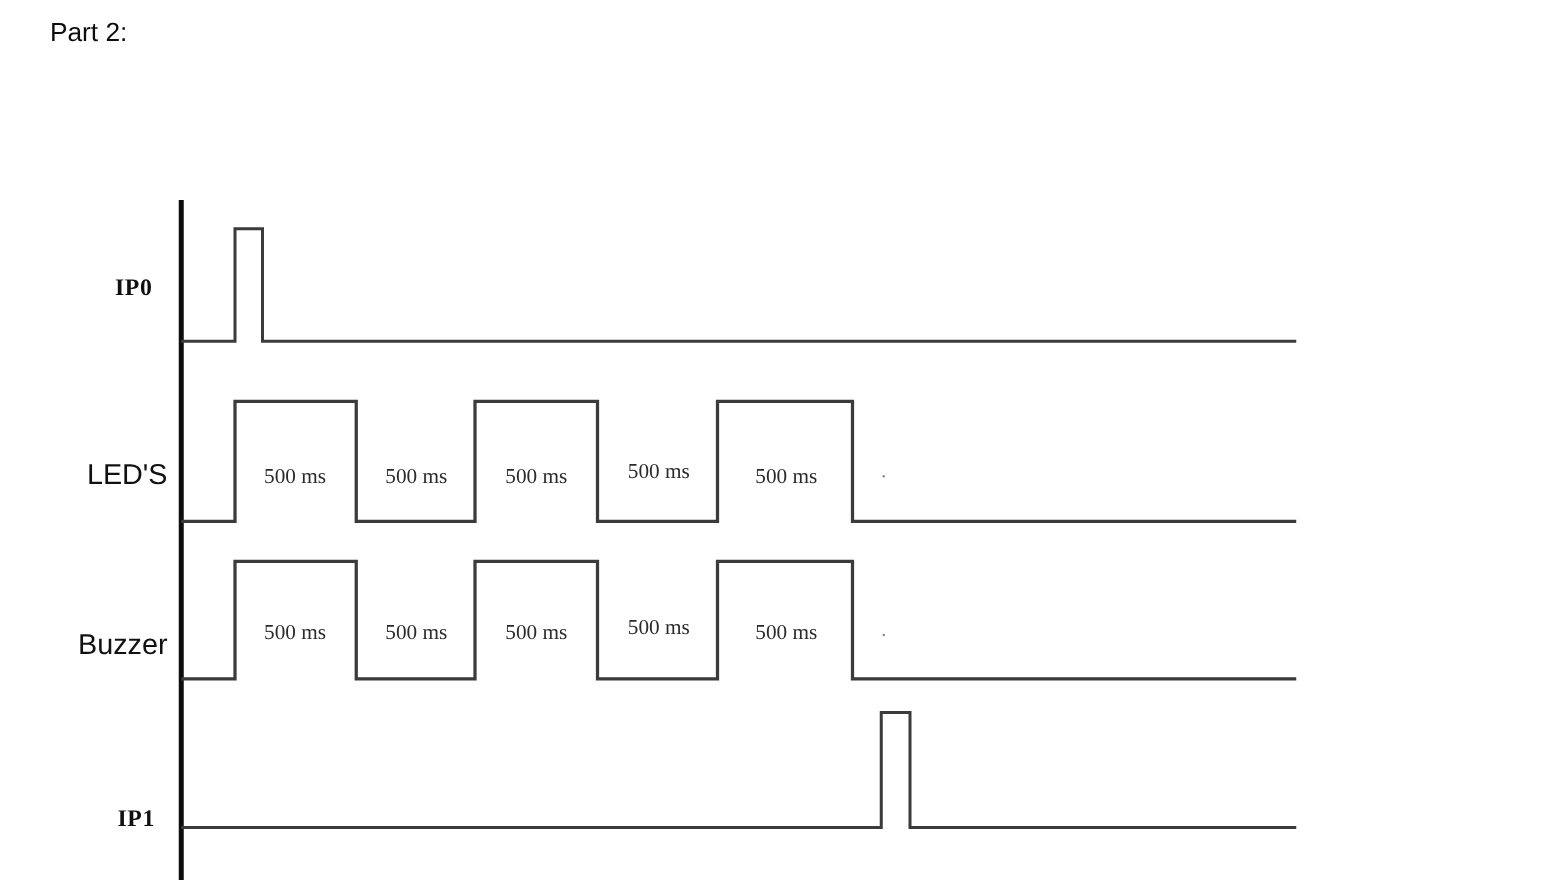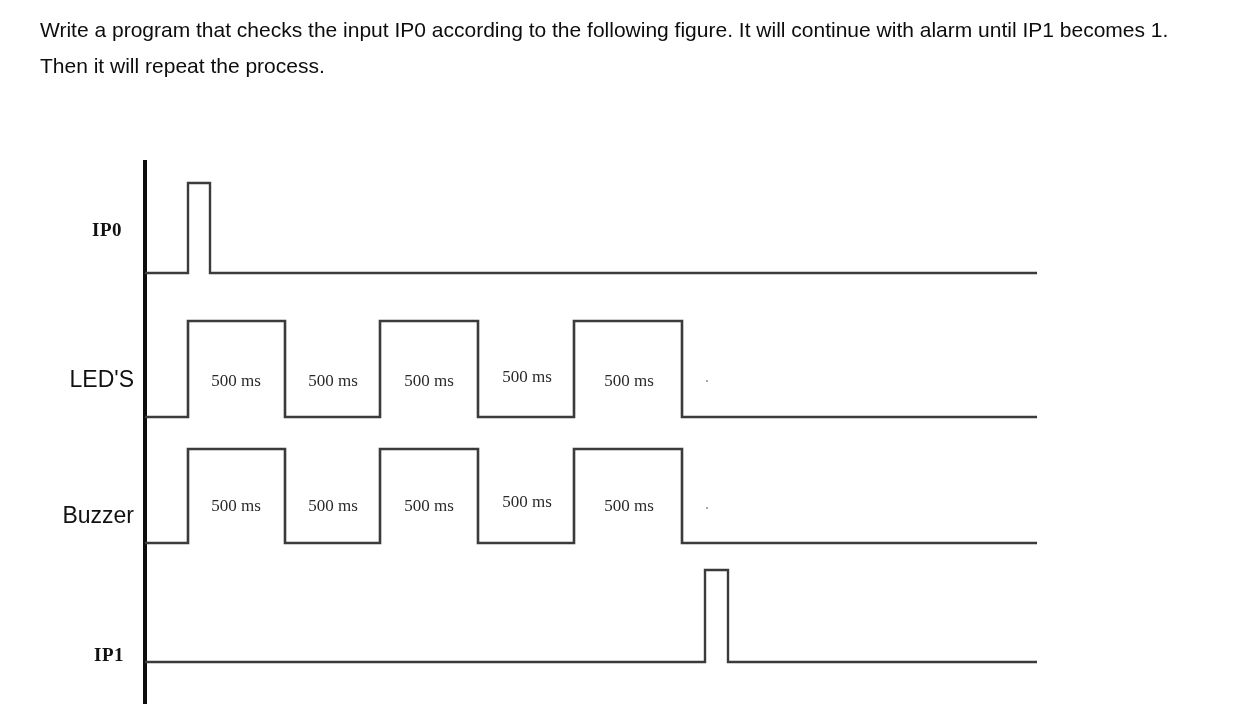--- a/index.html
+++ b/index.html
@@ -64,21 +64,21 @@
     font-size: 17px;
     fill: #2a2a2a;
   }
 </style>
 </head>
 <body>
 
 <div id="page">
 
   <div class="prose">
-    <p class="body-text">Write a program that checks the input IP0 according to the following figure. It will continue with alarm until IP1 becomes 1. Then it will repeat the process.</p>
+    <p class="part-title">Part 2:</p>
   </div>
 
   <div id="timing-figure">
     <svg class="svg-root" width="1237" height="562" viewBox="0 150 1237 562" xmlns="http://www.w3.org/2000/svg">
 
       <line x1="145" y1="160" x2="145" y2="704" stroke="#0d0d0d" stroke-width="4"></line>
 
       <g>
         <text class="wave-label serifish" x="122" y="236" text-anchor="end" font-size="19">IP0</text>
         <polyline points="145,273 188,273 188,183 210,183 210,273 1037,273" fill="none" stroke="#3b3b3b" stroke-width="2.4" stroke-linejoin="miter" stroke-linecap="butt"></polyline>

